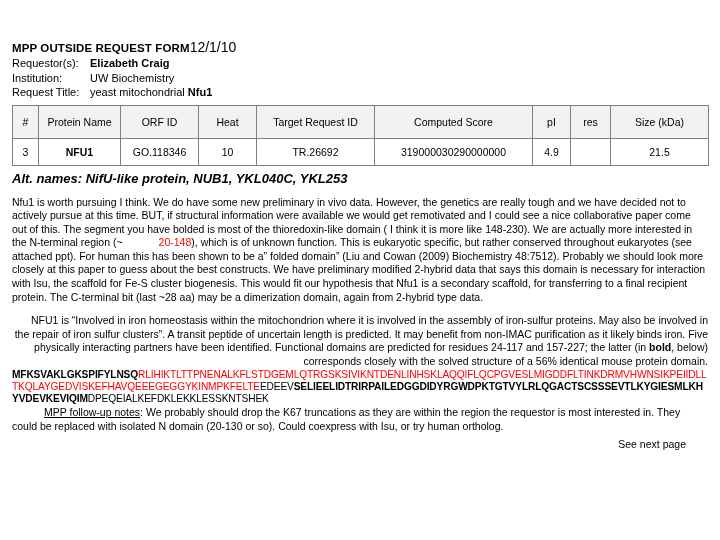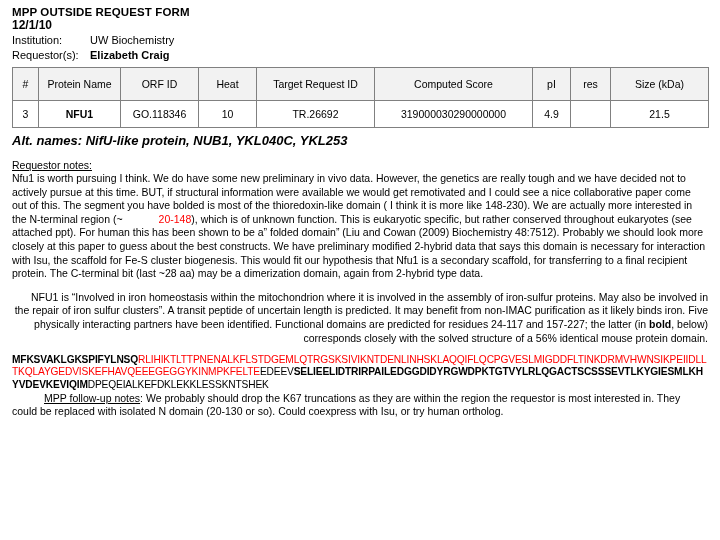--- a/index.html
+++ b/index.html
@@ -20,31 +20,31 @@
     height: 540px;
     box-sizing: border-box;
     padding: 6px 12px 0 12px;
   }
 
   
   .hdr-row {
     display: flex;
     align-items: baseline;
     justify-content: flex-start;
-    flex-direction: column;
   }
   .form-title {
     font-size: 11.5px;
     font-weight: bold;
     letter-spacing: 0.01em;
   }
   .form-date {
-    font-size: 12px;
-    font-weight: bold;
+    font-size: 14px;
+    font-weight: normal;
     padding-right: 2px;
+    margin-top: 33px;
   }
   .meta {
     margin-top: 1px;
   }
   .meta-line {
     display: flex;
     font-size: 11px;
     line-height: 14.5px;
   }
   .meta-label {
@@ -99,21 +99,20 @@
   .para {
     font-size: 10.5px;
     line-height: 13.6px;
     text-align: left;
   }
   .para.indent { text-indent: 14px; text-align: right; }
   .red { color: #ff0000; padding-left: 36px; }
 
   
   .seq {
-    margin-top: 9px;
     font-size: 10.2px;
     line-height: 12.2px;
     font-weight: bold;
     letter-spacing: -0.15px;
     word-break: break-all;
   }
   .seq .redseq { color: #ff0000; font-weight: normal; }
   .seq .blk { color: #000000; font-weight: normal; }
   .seq .bold { color: #000000; font-weight: bold; }
 
@@ -135,26 +134,30 @@
 
 <div class="page">
 
   <div class="hdr-row">
     <div class="form-title">MPP OUTSIDE REQUEST FORM</div>
     <div class="form-date">12/1/10</div>
   </div>
 
   <div class="meta">
     <div class="meta-line">
+      <div class="meta-label">Requestor(s):</div>
+      <div class="meta-value b">Elizabeth Craig</div>
+    </div>
+    <div class="meta-line">
       <div class="meta-label">Institution:</div>
       <div class="meta-value">UW Biochemistry</div>
     </div>
     <div class="meta-line">
-      <div class="meta-label">Requestor(s):</div>
-      <div class="meta-value b">Elizabeth Craig</div>
+      <div class="meta-label">Request Title:</div>
+      <div class="meta-value"><span>yeast mitochondrial </span><span class="b">Nfu1</span></div>
     </div>
   </div>
 
   <table class="req">
     <colgroup>
       <col style="width:26px">
       <col style="width:82px">
       <col style="width:78px">
       <col style="width:58px">
       <col style="width:118px">
@@ -187,28 +190,28 @@
         <td>4.9</td>
         <td></td>
         <td>21.5</td>
       </tr>
     </tbody>
   </table>
 
   <div class="altnames">Alt. names: NifU-like protein, NUB1, YKL040C, YKL253</div>
 
   <div class="sec">
-    <div class="sec-head">Requestor notes:</div>
     <div class="para"><span>Nfu1 is worth pursuing I think. We do have some new preliminary in vivo data. However, the genetics are really tough and we have decided not to actively pursue at this time. BUT, if structural information were available we would get remotivated and  I could see a nice collaborative paper come out of this. The segment you have bolded is most of  the thioredoxin-like domain ( I think it is more like 148-230). We are actually more interested in the N-terminal region (~</span><span class="red">20-148</span><span>), which is of unknown function. This is eukaryotic specific, but rather conserved throughout eukaryotes (see attached ppt). For human this  has been shown to be a” folded domain” (Liu and Cowan (2009) Biochemistry 48:7512). Probably we should look more closely at this paper to guess about the best constructs. We have preliminary modified 2-hybrid data that says this domain is necessary for interaction with Isu, the scaffold for Fe-S cluster biogenesis. This would fit our hypothesis that Nfu1 is a secondary scaffold, for transferring to a final recipient protein. The C-terminal bit (last ~28 aa) may be a dimerization domain, again from 2-hybrid type data.</span></div>
   </div>
 
   <div class="sec">
     <div class="para indent"><span>NFU1 is “Involved in iron homeostasis within the mitochondrion where it is involved in the assembly of iron-sulfur proteins. May also be involved in the repair of iron sulfur clusters”. A transit peptide of uncertain length is predicted. It may benefit from non-IMAC purification as it likely binds iron. Five physically interacting partners have been identified. Functional domains are predicted for residues 24-117 and 157-227; the latter (in </span><span class="b">bold</span><span>, below) corresponds closely with the solved structure of a 56% identical mouse protein domain.</span></div>
   </div>
 
   <div class="seq">
     <span class="bold">MFKSVAKLGKSPIFYLNSQ</span><span class="redseq">RLIHIKTLTTPNENALKFLSTDGEMLQTRGSKSIVIKNTDENLINHSKLAQQIFLQCPGVESLMIGDDFLTINKDRMVHWNSIKPEIIDLLTKQLAYGEDVISKEFHAVQEEEGEGGYKINMPKFELTE</span><span class="blk">EDEEV</span><span class="bold">SELIEELIDTRIRPAILEDGGDIDYRGWDPKTGTVYLRLQGACTSCSSSEVTLKYGIESMLKHYVDEVKEVIQIM</span><span class="blk">DPEQEIALKEFDKLEKKLESSKNTSHEK</span>
   </div>
 
   <div class="followup"><span class="fu-label">MPP follow-up notes</span><span>: We probably should drop the K67 truncations as they are within the region the requestor is most interested in. They could be replaced with isolated N domain (20-130  or so). Could coexpress with Isu, or try human ortholog.</span></div>
 
+  <div class="nextpage">See next page</div>
 
 </div>
 
 </body></html>

